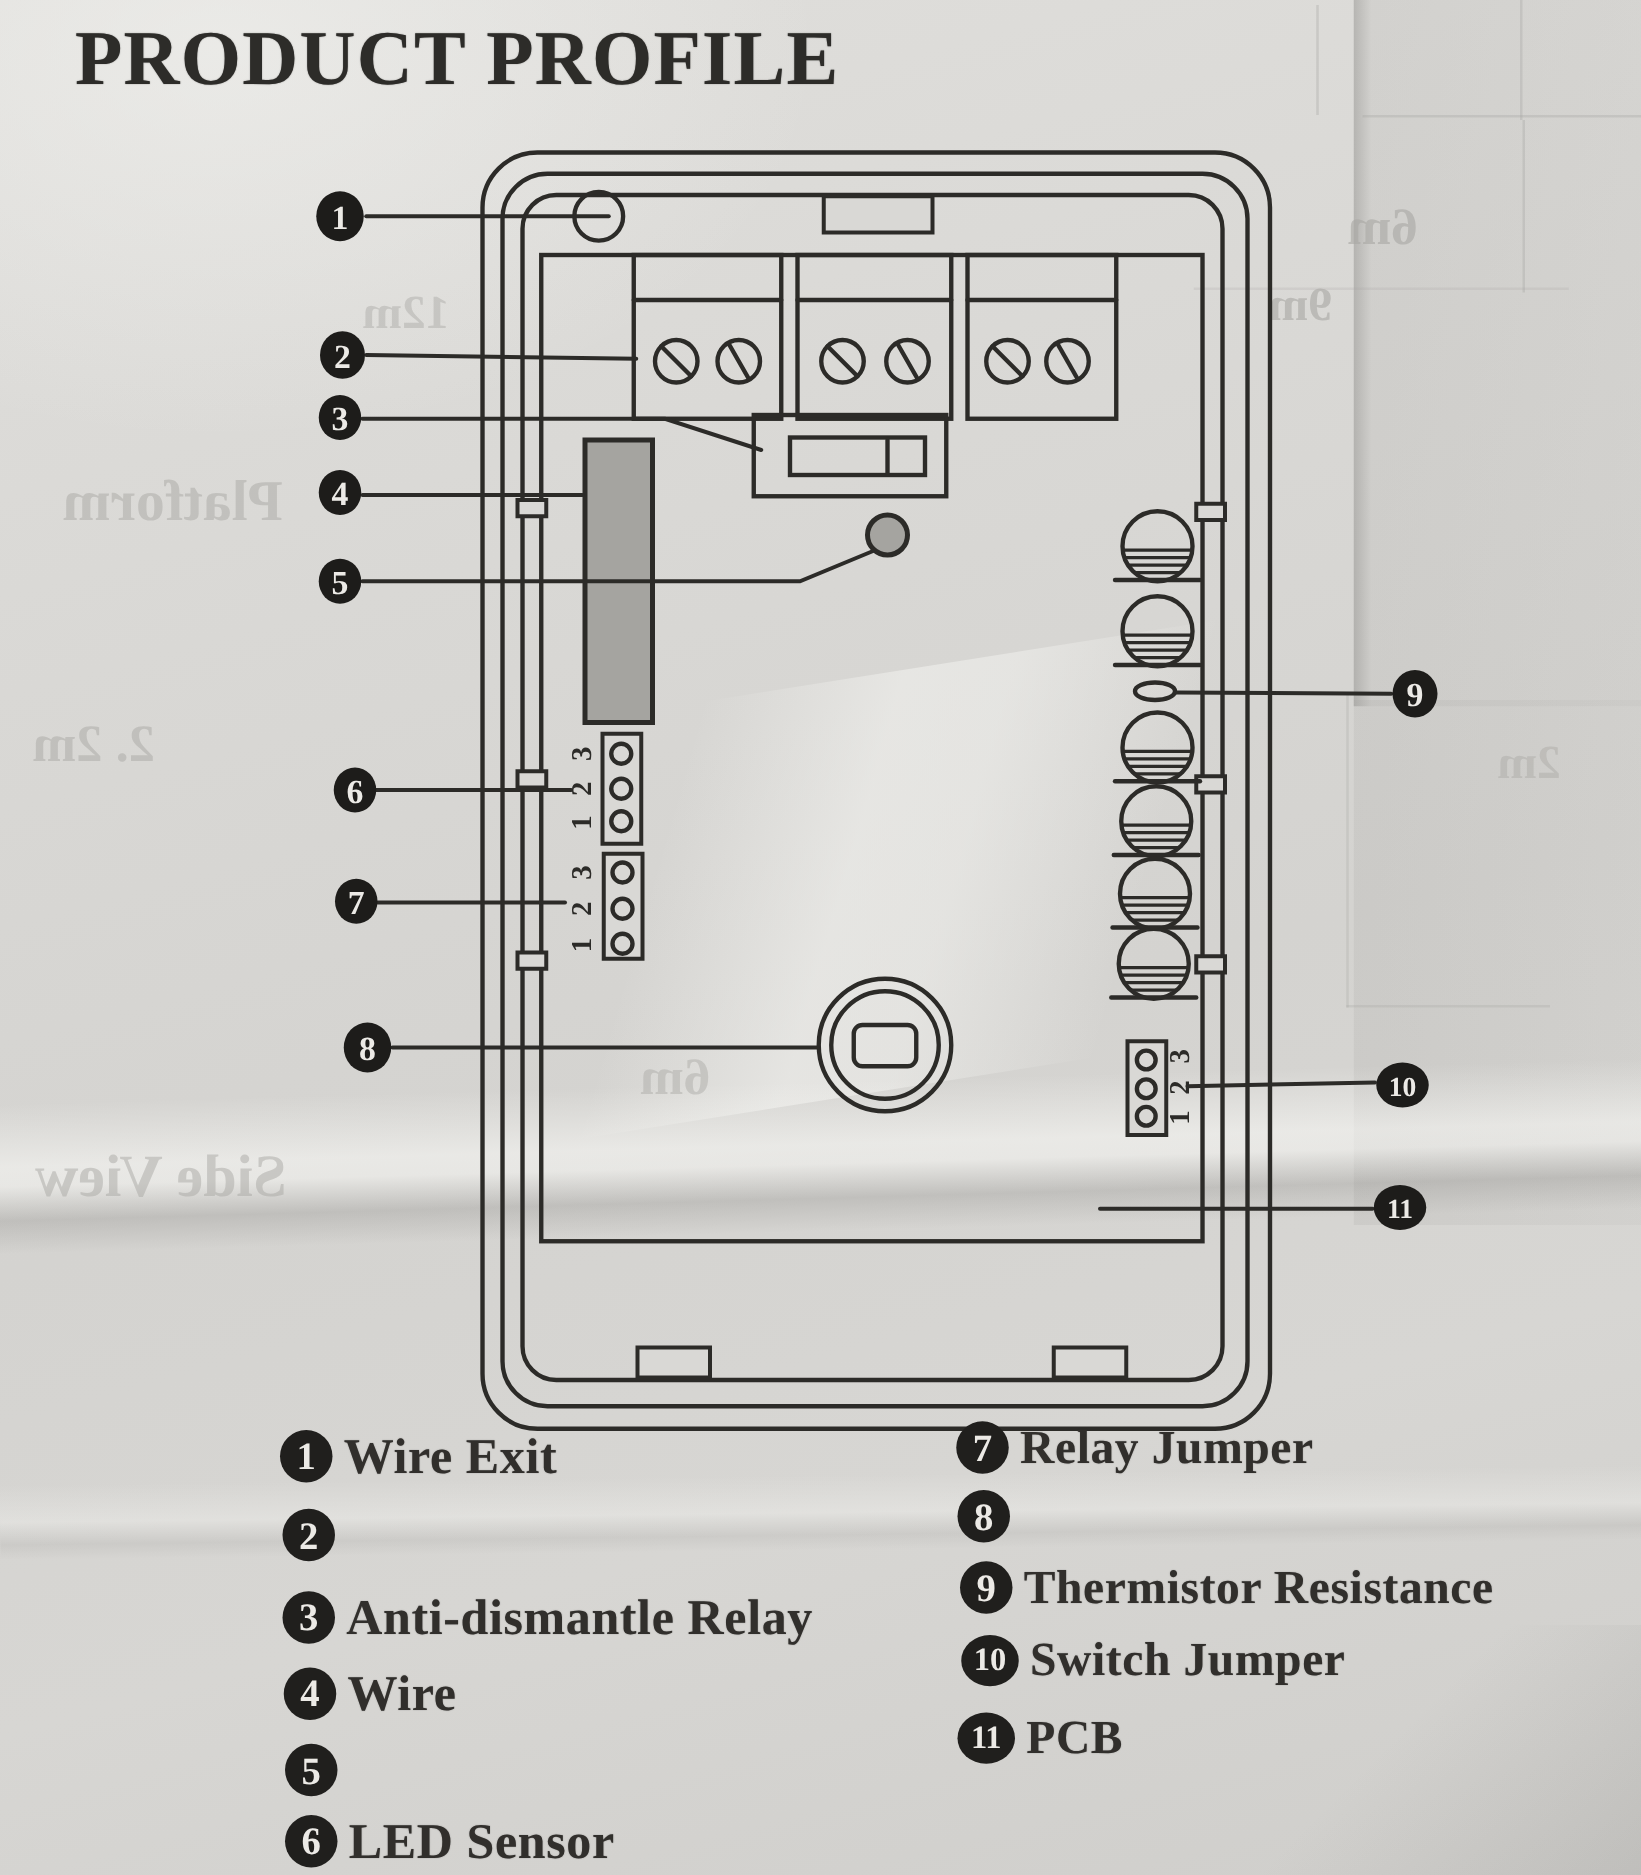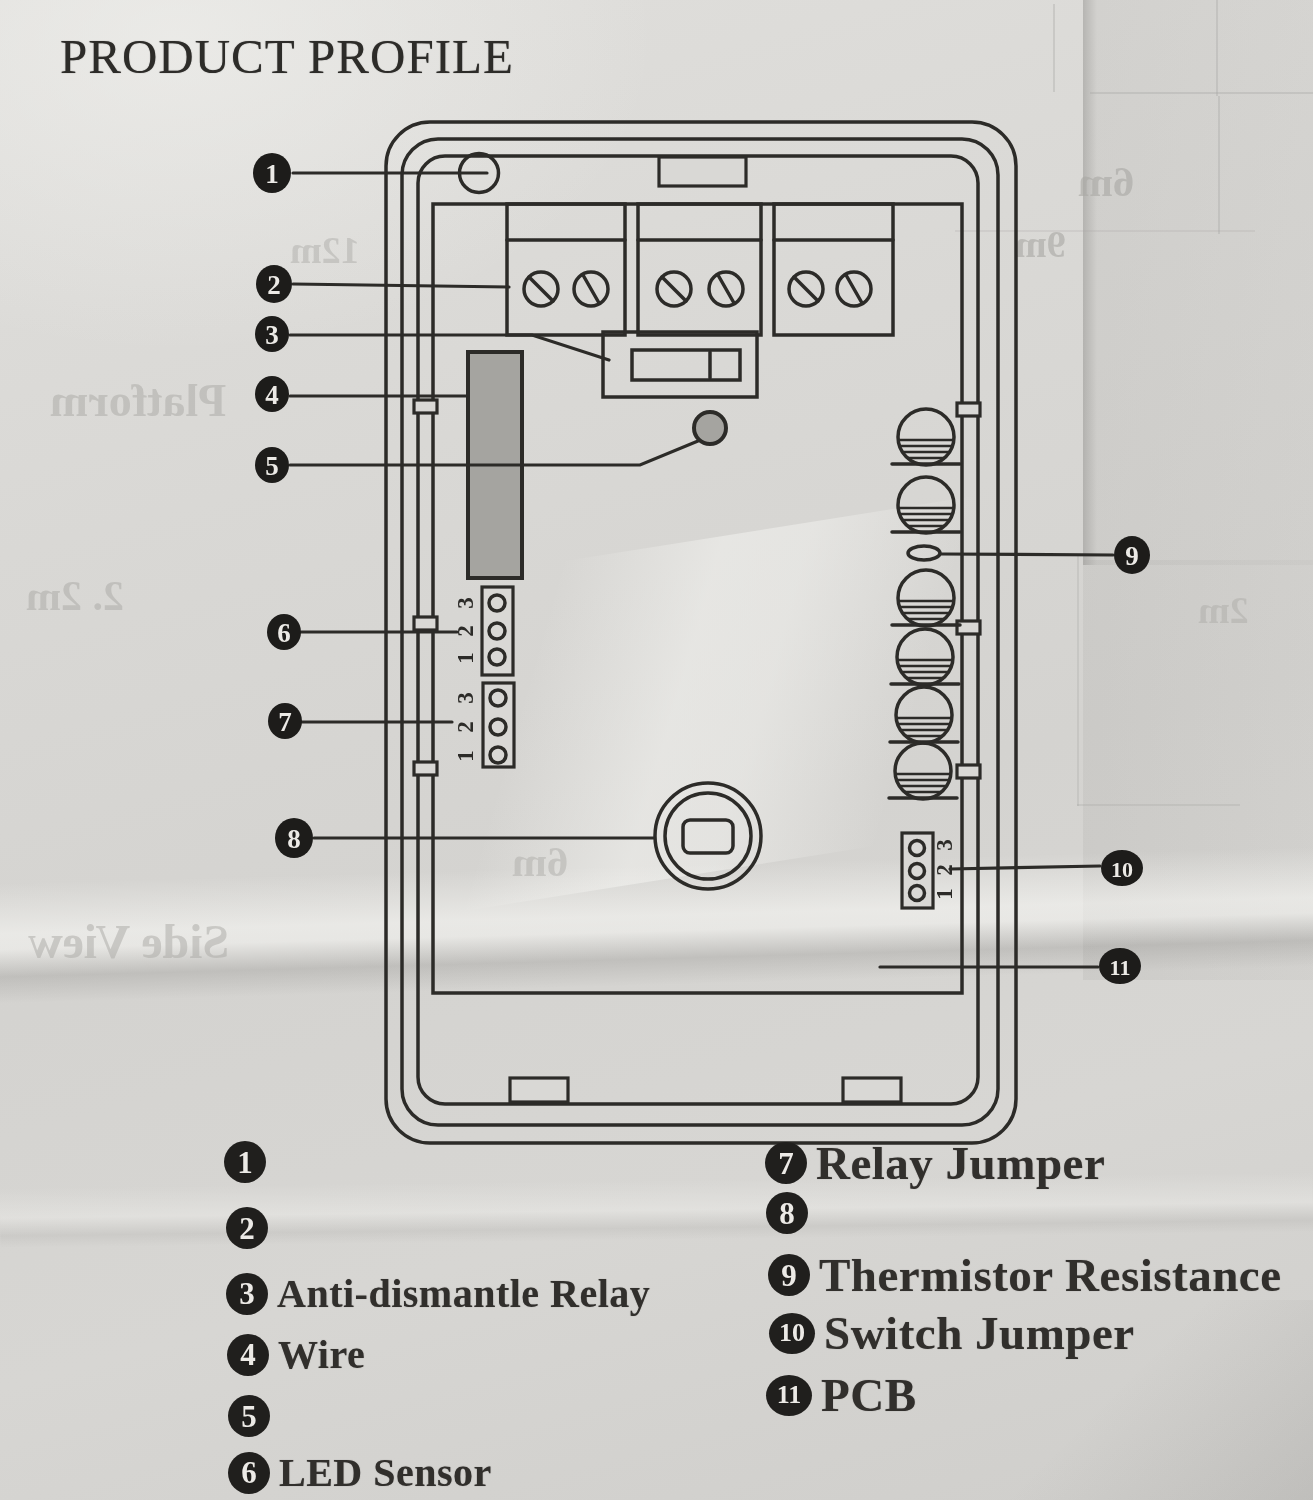--- a/index.html
+++ b/index.html
@@ -21,21 +21,21 @@
   .crease2{left:0;top:1180px;width:1313px;height:60px;transform:rotate(-.7deg);
     background:linear-gradient(to bottom,rgba(0,0,0,0),rgba(245,245,242,.35) 50%,rgba(130,129,126,.12) 80%,rgba(0,0,0,0));}
   .corner-dark{left:1000px;top:1300px;width:313px;height:200px;
     background:linear-gradient(135deg,rgba(0,0,0,0) 40%,rgba(120,119,116,.18) 100%);}
   .topleft-light{left:0;top:0;width:700px;height:380px;
     background:radial-gradient(ellipse at 25% 10%,rgba(242,242,239,.6) 0%,rgba(0,0,0,0) 65%);}
   
   .ghost{color:#aaa9a5;opacity:.62;font-weight:bold;transform:scaleX(-1);white-space:nowrap;}
   .gline{background:#a7a6a2;opacity:.35;}
   
-  .title{position:absolute;left:60px;top:28px;font-size:49px;font-weight:normal;
+  .title{position:absolute;left:60px;top:12px;font-size:62px;font-weight:bold;
     color:#2d2c29;letter-spacing:1px;text-shadow:0 0 1px rgba(45,44,41,.6);}
   
   svg.diagram{position:absolute;left:0;top:0;}
   .ln{fill:none;stroke:#2c2b28;stroke-width:3.5px;stroke-linecap:round;}
   .lnthin{fill:none;stroke:#2c2b28;stroke-width:2.6px;}
   .lead{fill:none;stroke:#2c2b28;stroke-width:3.2px;stroke-linecap:round;}
   .papershape{fill:#d9d8d5;stroke:#2c2b28;stroke-width:3.2px;}
   .grayfill{fill:#a5a4a0;stroke:#2c2b28;stroke-width:4px;}
   .badge{fill:#1d1c1a;stroke:none;}
   .badge-txt{fill:#eceae6;font-family:"Liberation Serif",serif;font-weight:bold;
@@ -44,21 +44,21 @@
   .pin-txt{fill:#2c2b28;font-family:"Liberation Serif",serif;font-weight:bold;
     font-size:23px;text-anchor:middle;}
   
   .legend-item{position:absolute;display:flex;align-items:center;gap:9px;white-space:nowrap;}
   .lbadge{display:flex;align-items:center;justify-content:center;flex:0 0 auto;
     width:42px;height:42px;border-radius:50%;background:#201f1d;color:#eceae6;
     font-weight:bold;font-size:31px;line-height:1;}
   .lbadge.two{width:46px;height:41px;font-size:26px;}
   .llabel{font-weight:bold;color:#312f2c;font-size:40px;letter-spacing:.5px;
     text-shadow:0 0 1px rgba(49,47,44,.45);}
-  .legend-right .llabel{font-size:47px;}
+  .legend-right .llabel{font-size:38px;}
 </style>
 </head>
 <body>
 
 <div class="page">
 
   <div class="shade topleft-light"></div>
   <div class="shade shade-right"></div>
   <div class="shade shade-rightlow"></div>
   <div class="shade streak"></div>
@@ -287,20 +287,21 @@
       <g>
         <ellipse class="badge" cx="1120" cy="966" rx="21" ry="18"></ellipse>
         <text class="badge-txt small" x="1120" y="967" dominant-baseline="central">11</text>
       </g>
     </g>
   </svg>
 
   <div class="legend-left">
     <div class="legend-item" style="left:224px;top:1141px">
       <span class="lbadge">1</span>
+      <span class="llabel">Wire Exit</span>
     </div>
     <div class="legend-item" style="left:226px;top:1207px">
       <span class="lbadge">2</span>
     </div>
     <div class="legend-item" style="left:226px;top:1270px">
       <span class="lbadge">3</span>
       <span class="llabel">Anti-dismantle Relay</span>
     </div>
     <div class="legend-item" style="left:227px;top:1331px">
       <span class="lbadge">4</span>

